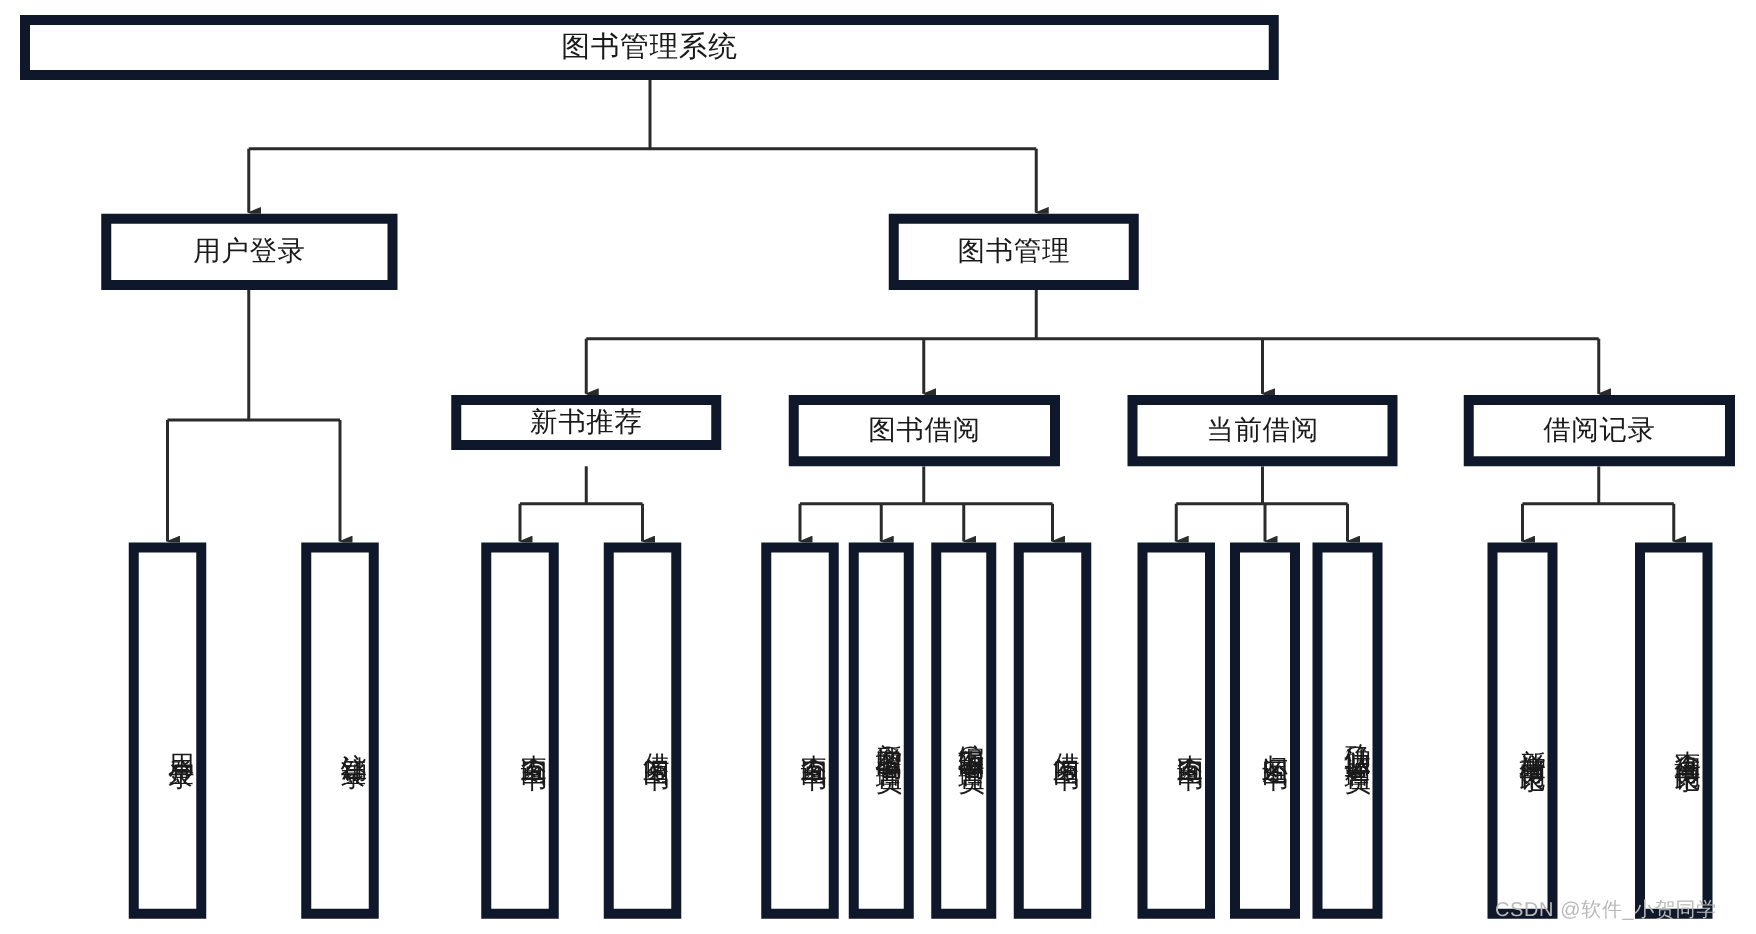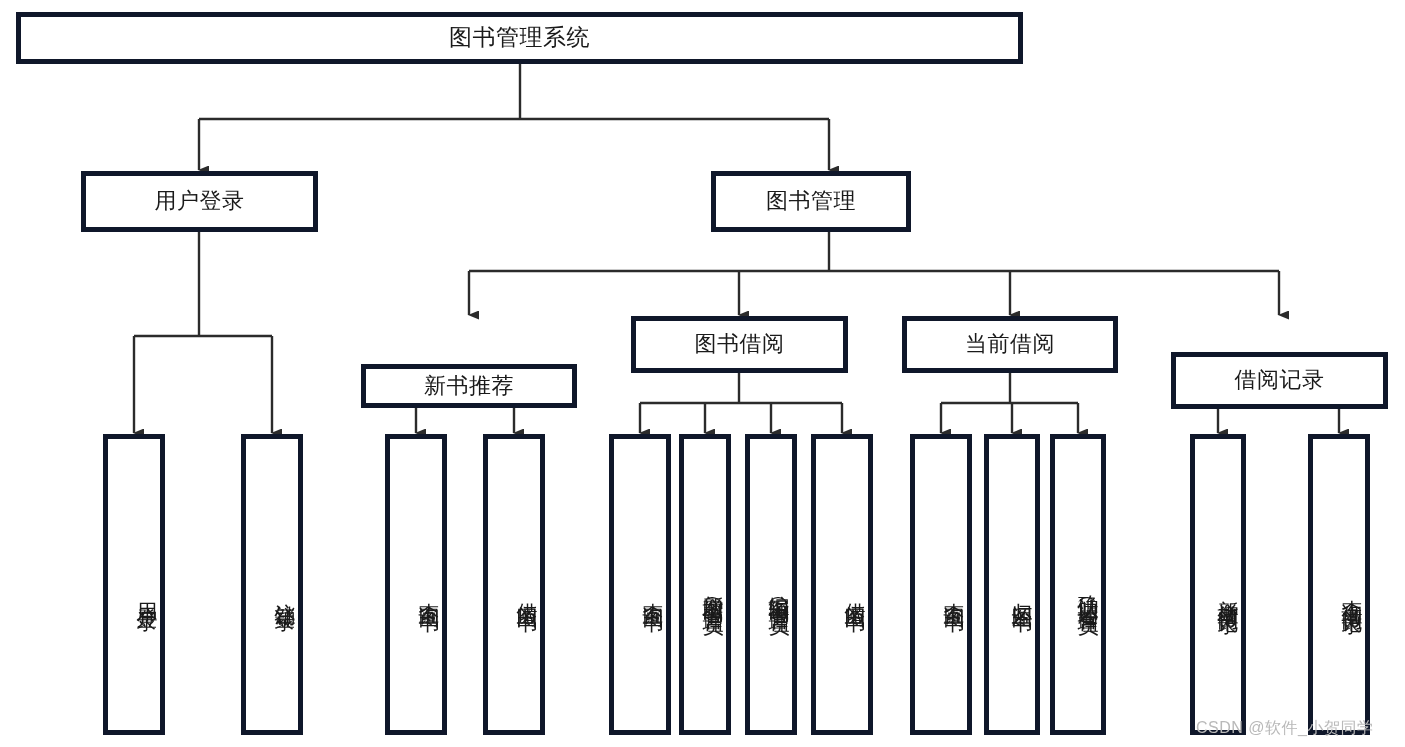--- a/index.html
+++ b/index.html
@@ -22,21 +22,21 @@
     position: absolute;
     left: 0;
     top: 0;
     width: 1405px;
     height: 747px;
     pointer-events: none;
   }
   .node {
     position: absolute;
     box-sizing: border-box;
-    border: 5px solid #0f172a;
+    border: 8px solid #0f172a;
     background: #ffffff;
     display: flex;
     align-items: center;
     justify-content: center;
     color: #1a1a1a;
   }
   .node.horiz {
     font-size: 22px;
     letter-spacing: 0.5px;
     line-height: 1.2;
@@ -121,30 +121,30 @@
     <span>图书管理系统</span>
   </div>
 
   <div class="node horiz" style="left: 81px; top: 171px; width: 237px; height: 61px;">
     <span>用户登录</span>
   </div>
   <div class="node horiz" style="left: 711px; top: 171px; width: 200px; height: 61px;">
     <span>图书管理</span>
   </div>
 
-  <div class="node horiz" style="left: 361px; top: 316px; width: 216px; height: 44px; margin-top: 48px;">
+  <div class="node horiz" style="left: 361px; top: 316px; width: 216px; height: 44px;">
     <span>新书推荐</span>
   </div>
   <div class="node horiz" style="left: 631px; top: 316px; width: 217px; height: 57px;">
     <span>图书借阅</span>
   </div>
   <div class="node horiz" style="left: 902px; top: 316px; width: 216px; height: 57px;">
     <span>当前借阅</span>
   </div>
-  <div class="node horiz" style="left: 1171px; top: 316px; width: 217px; height: 57px; margin-top: 36px;">
+  <div class="node horiz" style="left: 1171px; top: 316px; width: 217px; height: 57px;">
     <span>借阅记录</span>
   </div>
 
   <div id="leaf-layer">
       <div class="node leaf" style="left: 103px; top: 434px; width: 62px; height: 301px;">
         <span class="vtext">用户登录</span>
       </div>
       <div class="node leaf" style="left: 241px; top: 434px; width: 62px; height: 301px;">
         <span class="vtext">注销登录</span>
       </div>

